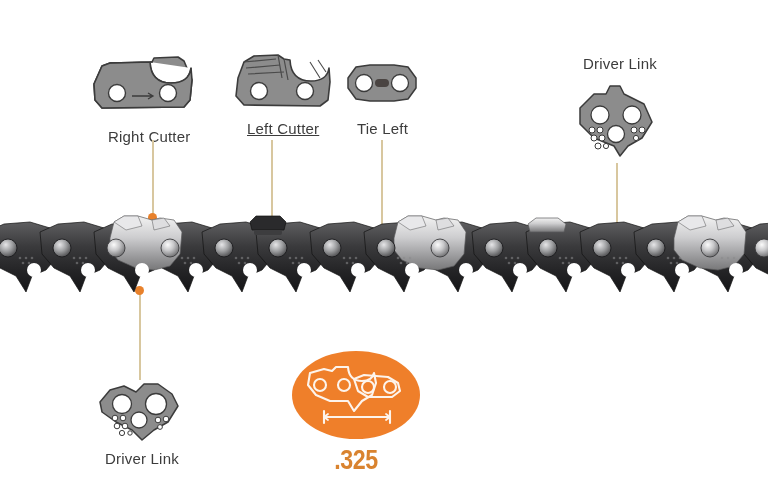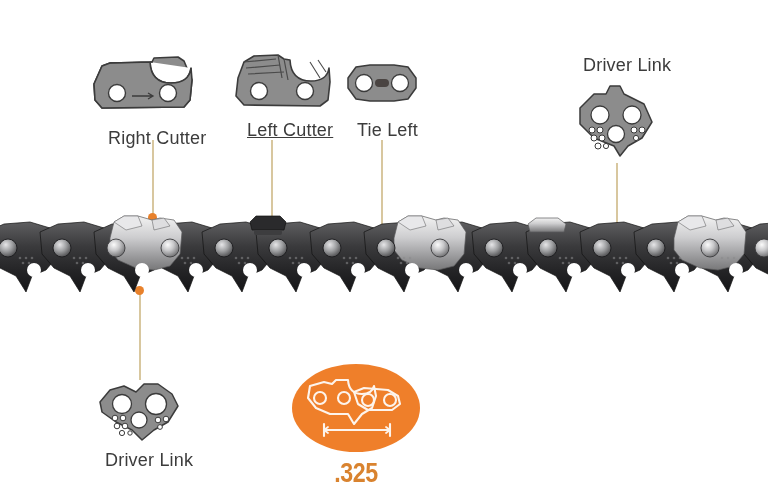--- a/index.html
+++ b/index.html
@@ -10,21 +10,21 @@
     overflow:hidden;
     position:relative;
   }
   #stage{position:relative;width:768px;height:490px;}
 
   .abs{position:absolute;}
 
   
   .callout-label{
     position:absolute;
-    font-size:18px;
+    font-size:15px;
     color:#3c3c3c;
     white-space:nowrap;
     letter-spacing:.2px;
     font-family:"Liberation Sans", sans-serif;
   }
 
   
   .leader{
     position:absolute;
     width:2px;
@@ -375,21 +375,21 @@
           <circle cx="677" cy="49" r="1.3"></circle>
         <circle cx="722" cy="44" r="1.3"></circle>
           <circle cx="728" cy="44" r="1.3"></circle>
           <circle cx="734" cy="44" r="1.3"></circle>
         <circle cx="725" cy="49" r="1.3"></circle>
           <circle cx="731" cy="49" r="1.3"></circle>
       </g>
     </svg>
   </div>
 
-  <div class="badge-group" style="left:292px;top:364px;width:420px;justify-content:space-between;">
+  <div class="badge-group" style="left:292px;top:351px;width:420px;justify-content:space-between;">
 
     <div class="badge">
       <div class="badge-ellipse">
         <svg width="108" height="68" viewBox="0 0 108 68">
           <g fill="none" stroke="#fdf4ec" stroke-width="2.1" stroke-linejoin="round" stroke-linecap="round">
             <path d="M6 24 L8 12 L22 8 L30 10 L34 6 L46 6 Q47 20 60 20 Q70 20 72 12 L74 22
                      L70 34 L60 40 L52 50 L46 40 L28 40 L14 34 Z"></path>
             <circle cx="18" cy="24" r="6"></circle>
             <circle cx="42" cy="24" r="6"></circle>
             <path d="M52 18 L62 14 L86 16 L96 22 L98 30 L90 36 L66 36 L56 30 Z"></path>

